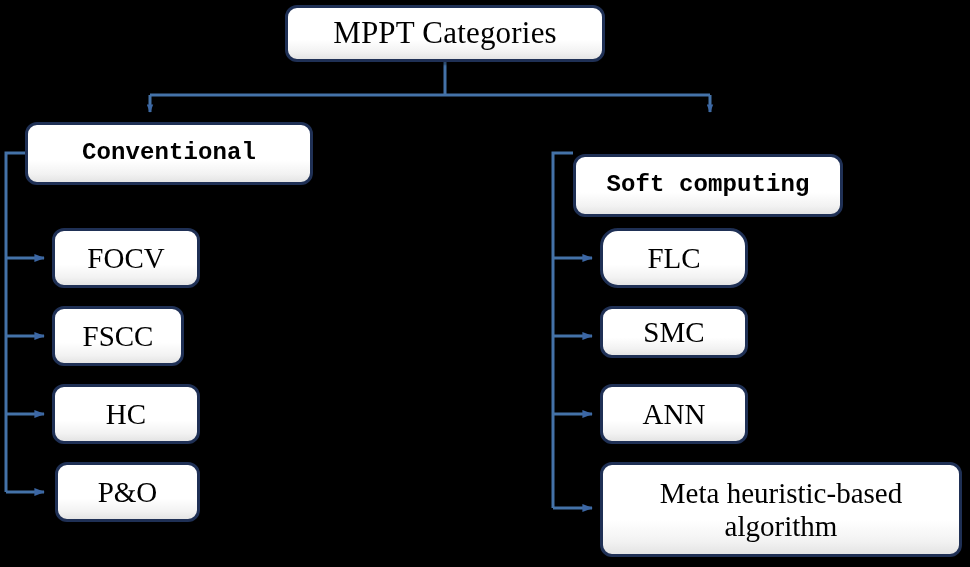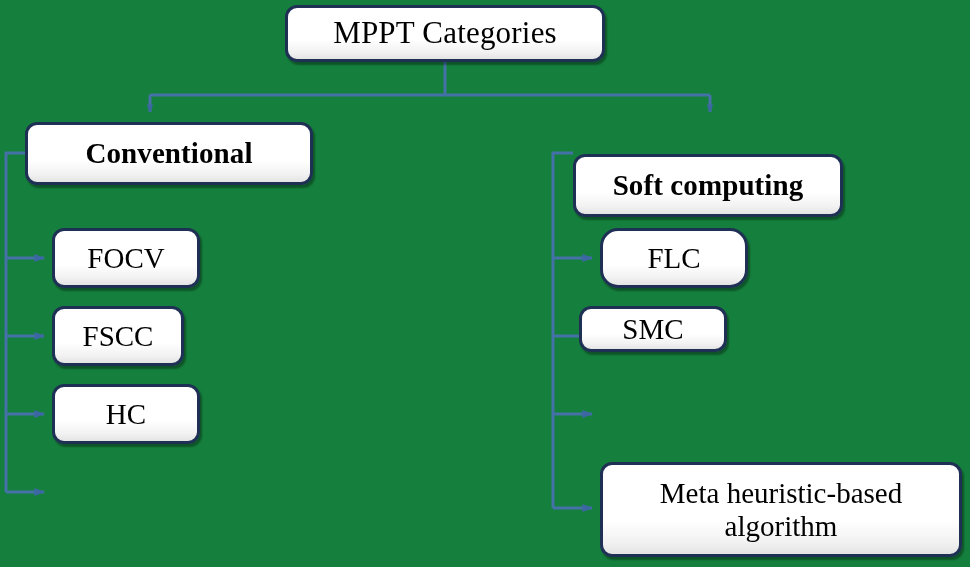--- a/index.html
+++ b/index.html
@@ -7,21 +7,21 @@
     padding: 0;
     background: #ffffff;
   }
   body {
     font-family: "Liberation Serif", "DejaVu Serif", serif;
   }
   #diagram {
     position: relative;
     width: 970px;
     height: 567px;
-    background: #15803d;
+    background: #000000;
     overflow: hidden;
   }
   #connector-layer {
     position: absolute;
     left: 0;
     top: 0;
     width: 970px;
     height: 567px;
     pointer-events: none;
   }
@@ -39,23 +39,24 @@
     color: #000000;
     line-height: 1.12;
     z-index: 2;
   }
   .node-root {
     font-size: 31px;
     font-weight: 400;
     letter-spacing: 0.2px;
   }
   .node-branch {
-    font-size: 29px;
+    font-size: 24px;
     font-weight: 700;
     letter-spacing: 0.1px;
+    font-family: Liberation Mono, monospace;
   }
   .node-leaf {
     font-size: 29px;
     font-weight: 400;
   }
   .node-leaf-wide {
     font-size: 29px;
     font-weight: 400;
     padding: 0 29px;
   }
@@ -104,21 +105,23 @@
   <div class="node node-branch" style="left:25px; top:122px; width:288px; height:63px;">Conventional</div>
 
   <div class="node node-branch" style="left:573px; top:122px; width:270px; height:63px;margin-top:32px;">Soft computing</div>
 
   <div class="node node-leaf" style="left:52px; top:228px; width:148px; height:60px;">FOCV</div>
 
   <div class="node node-leaf" style="left:52px; top:306px; width:132px; height:60px;">FSCC</div>
 
   <div class="node node-leaf" style="left:52px; top:384px; width:148px; height:60px;">HC</div>
 
+  <div class="node node-leaf" style="left:55px; top:462px; width:145px; height:60px;">P&amp;O</div>
 
   <div class="node node-leaf" style="left:600px; top:228px; width:148px; height:60px;border-radius:18px;">FLC</div>
 
-  <div class="node node-leaf" style="left:579px; top:306px; width:148px; height:46px;">SMC</div>
+  <div class="node node-leaf" style="left:600px; top:306px; width:148px; height:52px;">SMC</div>
 
+  <div class="node node-leaf" style="left:600px; top:384px; width:148px; height:60px;">ANN</div>
 
   <div class="node node-leaf-wide" style="left:600px; top:462px; width:362px; height:95px;">Meta heuristic-based algorithm</div>
 
 </div>
 
 </body></html>

